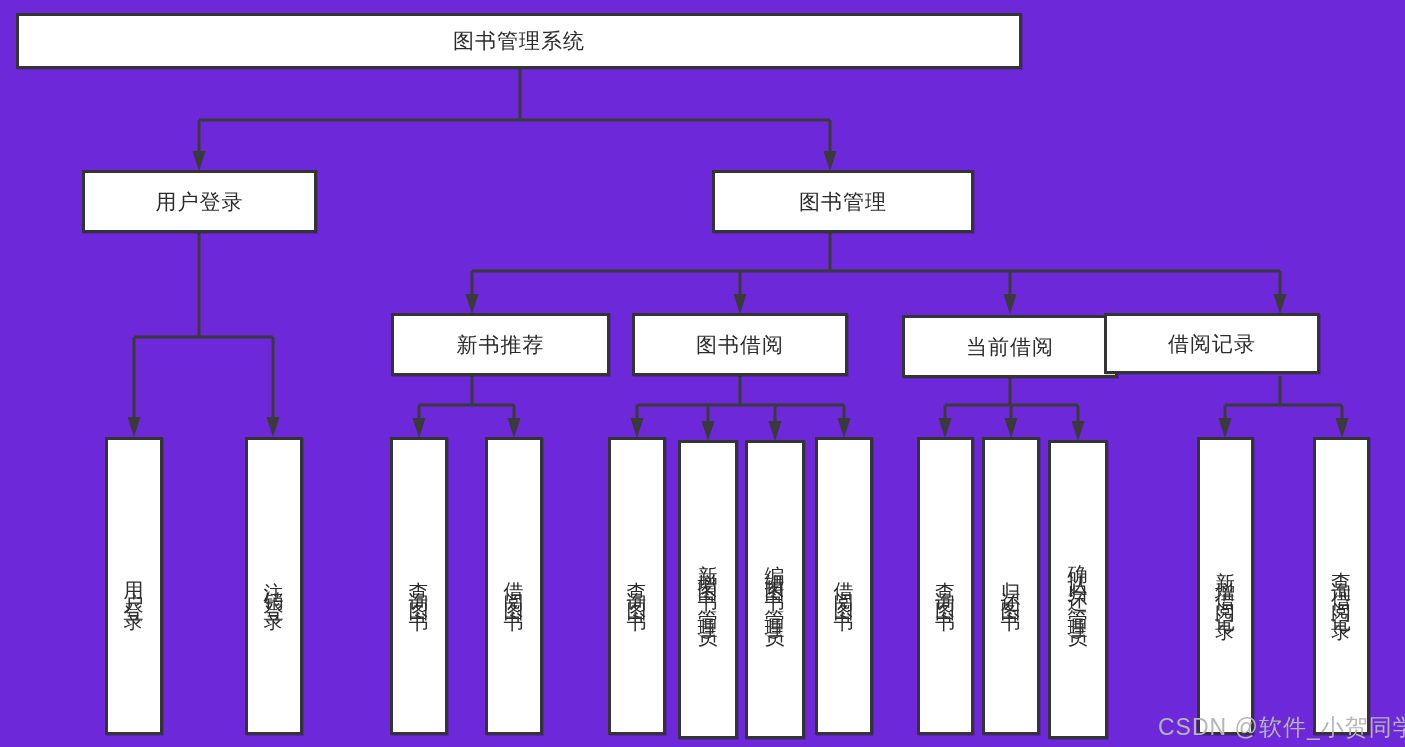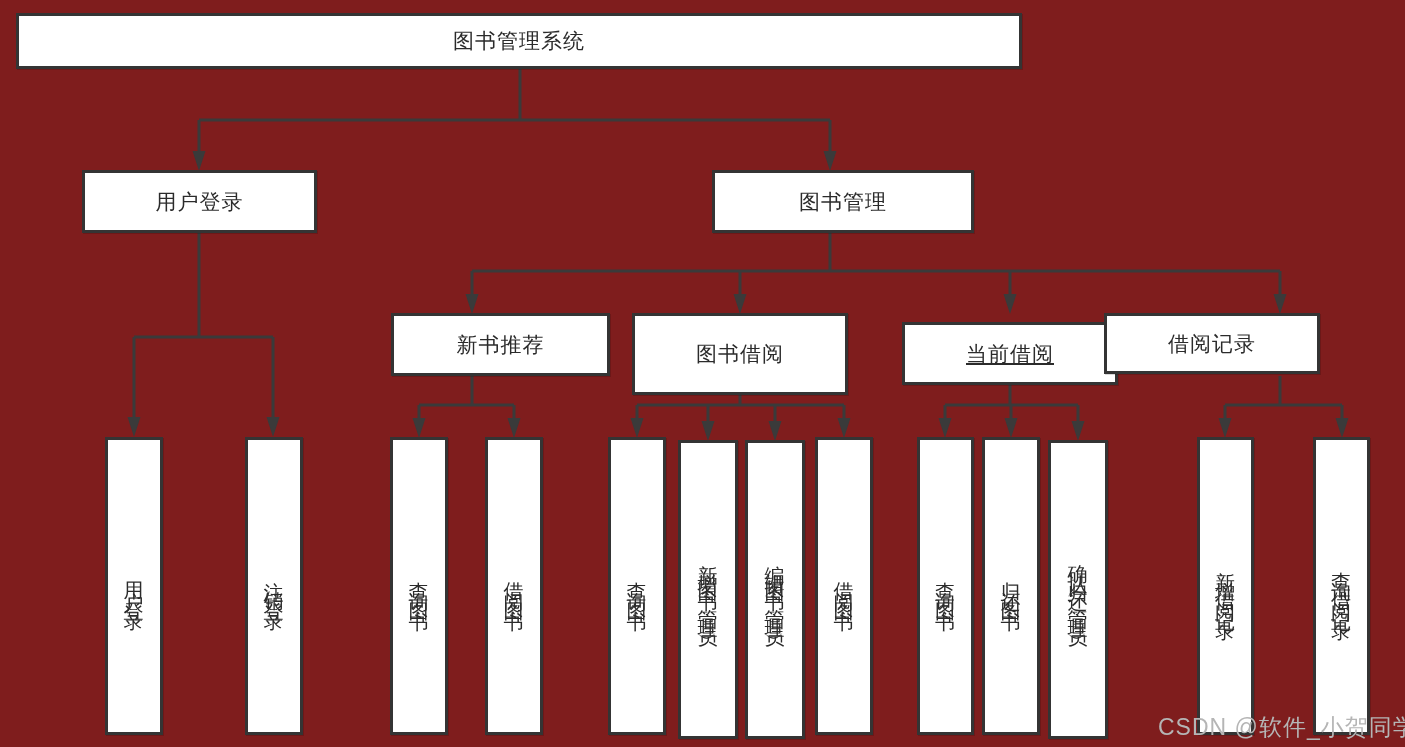--- a/index.html
+++ b/index.html
@@ -1,20 +1,20 @@
 <!DOCTYPE html>
 <html><head>
 <meta charset="utf-8">
 <style>
   html, body { margin: 0; padding: 0; background: #ffffff; }
   .canvas {
     position: relative;
     width: 1405px;
     height: 747px;
-    background: #7f1d1d;
+    background: #6d28d9;
     font-family: "Liberation Sans", sans-serif;
     overflow: hidden;
   }
   svg.wires {
     position: absolute;
     left: 0; top: 0;
     width: 1405px; height: 747px;
   }
   .node {
     position: absolute;
@@ -95,22 +95,22 @@
       <polygon points="1342,438 1335.5,418 1348.5,418"></polygon>
     </g>
   </svg>
 
   <div class="node h-node" style="left:16px; top:13px; width:1006px; height:56px;">图书管理系统</div>
 
   <div class="node h-node" style="left:82px; top:170px; width:235px; height:63px;">用户登录</div>
   <div class="node h-node" style="left:712px; top:170px; width:262px; height:63px;">图书管理</div>
 
   <div class="node h-node" style="left:363px; top:313px; width:219px; height:63px;margin-left:28px;">新书推荐</div>
-  <div class="node h-node" style="left:632px; top:313px; width:216px; height:82px;">图书借阅</div>
-  <div class="node h-node" style="left:902px; top:322px; width:216px; height:63px;text-decoration:underline;">当前借阅</div>
+  <div class="node h-node" style="left:632px; top:313px; width:216px; height:63px;">图书借阅</div>
+  <div class="node h-node" style="left:902px; top:315px; width:216px; height:63px;">当前借阅</div>
   <div class="node h-node" style="left:1104px; top:313px; width:216px; height:61px;">借阅记录</div>
 
   <div class="node v-node" style="left:105px; top:437px; width:58px; height:298px;">用户登录</div>
   <div class="node v-node" style="left:245px; top:437px; width:58px; height:298px;">注销登录</div>
 
   <div class="node v-node" style="left:390px; top:437px; width:58px; height:298px;">查询图书</div>
   <div class="node v-node" style="left:485px; top:437px; width:58px; height:298px;">借阅图书</div>
 
   <div class="node v-node" style="left:608px; top:437px; width:58px; height:298px;">查询图书</div>
   <div class="node v-node long" style="left:678px; top:440px; width:60px; height:299px;">新增图书（管理员）</div>

